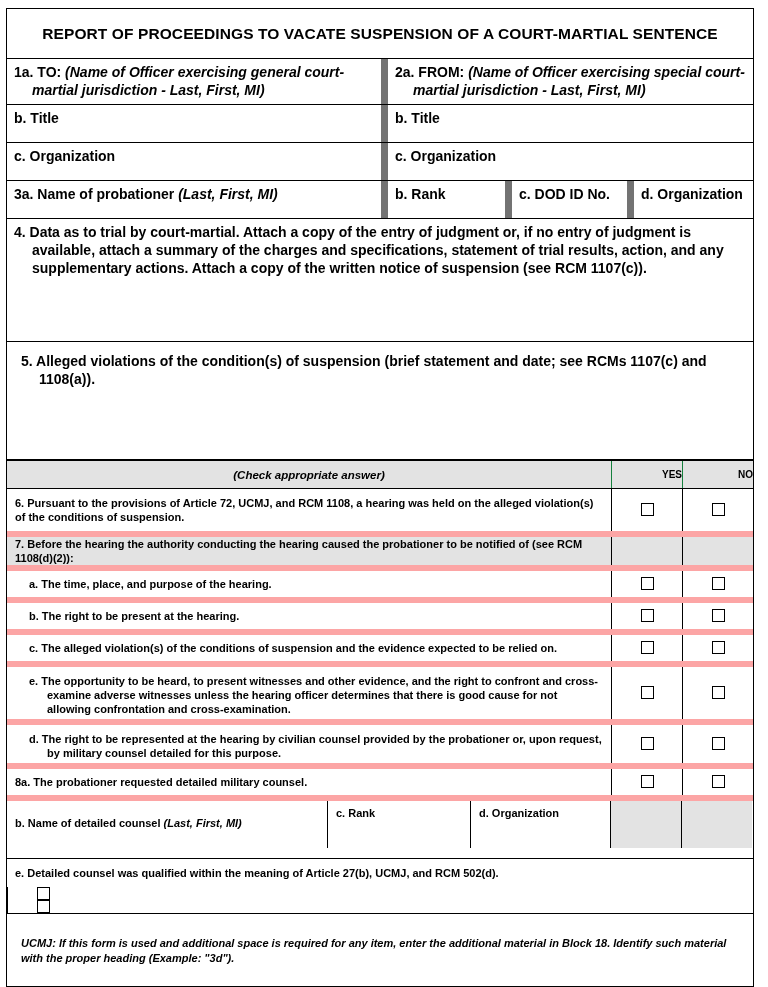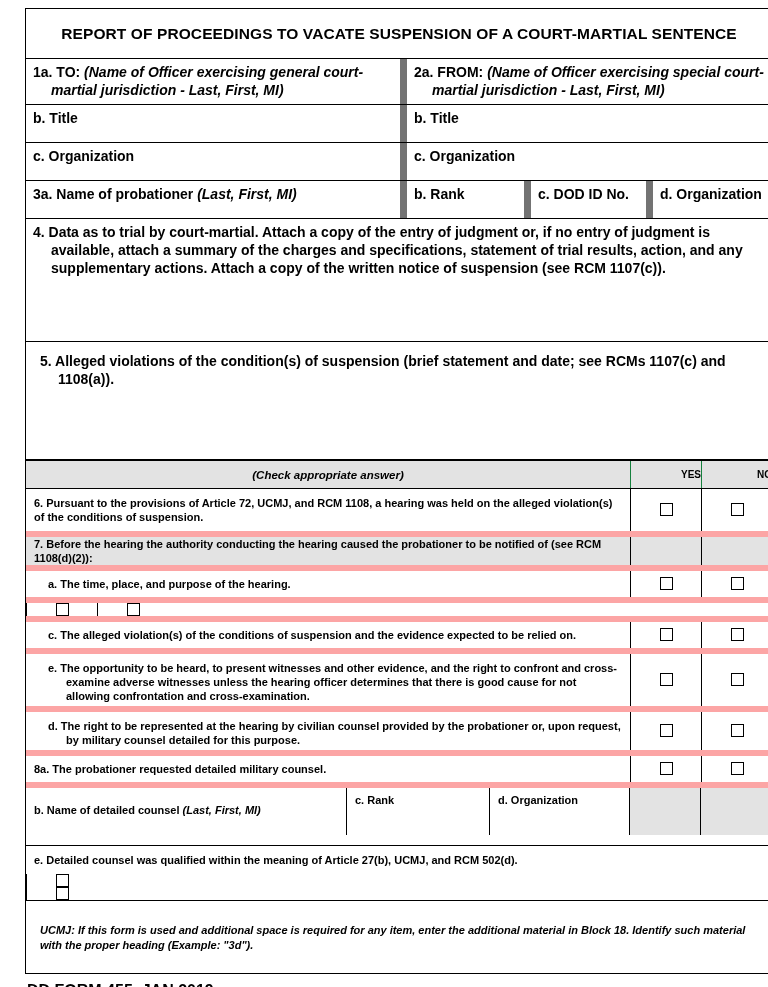--- a/index.html
+++ b/index.html
@@ -12,21 +12,21 @@
     height: 987px;
     font-family: "Liberation Sans", sans-serif;
     color: #000000;
     -webkit-font-smoothing: antialiased;
   }
   .page {
     position: relative;
     width: 768px;
     height: 987px;
     box-sizing: border-box;
-    padding: 8px 10px 0 25px;
+    padding: 8px 10px 0 6px;
   }
   .form-frame {
     border: 1.5px solid #000;
     box-sizing: border-box;
     width: 748px;
   }
   
   .title-bar {
     text-align: center;
     font-size: 15.5px;
@@ -246,20 +246,21 @@
       <div class="q-text indent-a" style="height:26px;">a. The time, place, and purpose of the hearing.</div>
       <div class="q-box">
           <span class="chk"></span>
         </div>
       <div class="q-box">
           <span class="chk"></span>
         </div>
     </div>
 
     <div class="qrow">
+      <div class="q-text indent-a" style="height:26px;">b. The right to be present at the hearing.</div>
       <div class="q-box">
           <span class="chk"></span>
         </div>
       <div class="q-box">
           <span class="chk"></span>
         </div>
     </div>
 
     <div class="qrow">
       <div class="q-text indent-a" style="height:26px;">c. The alleged violation(s) of the conditions of suspension and the evidence expected to be relied on.</div>

